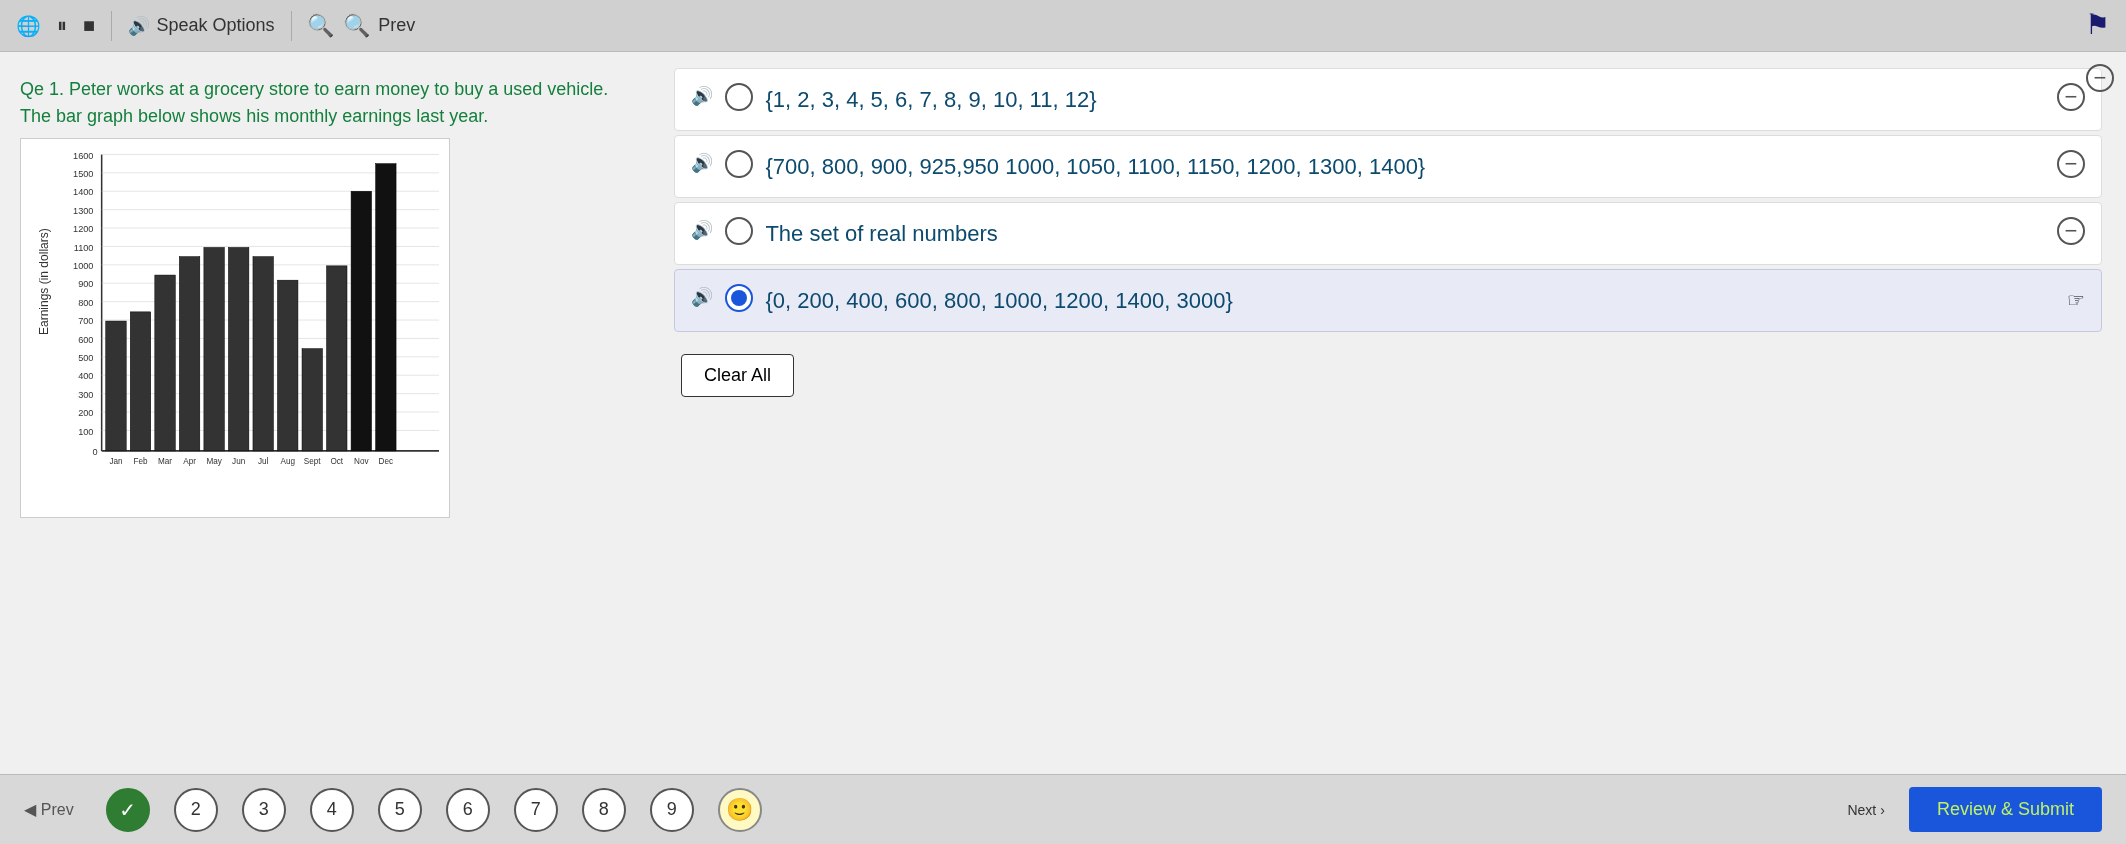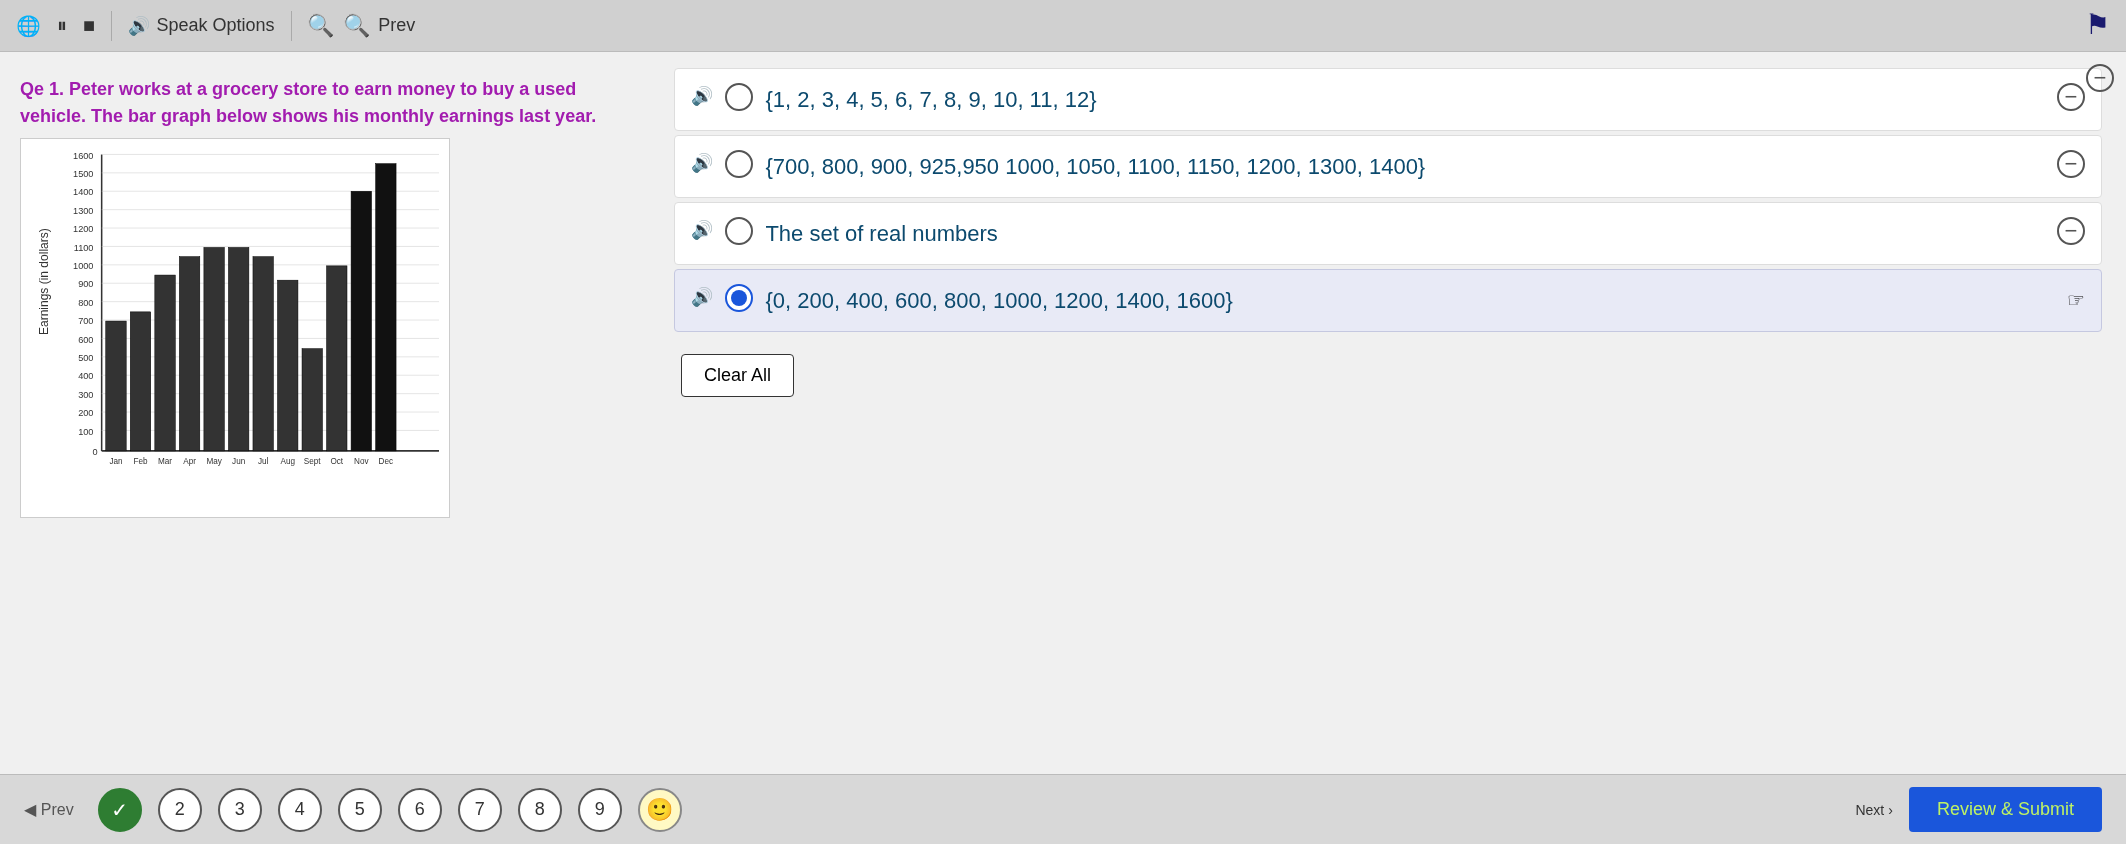--- a/index.html
+++ b/index.html
@@ -66,24 +66,23 @@
     }
 
     .left-panel {
       width: 650px;
       padding: 24px 20px 0 20px;
       flex-shrink: 0;
     }
 
     .question-label {
       font-size: 18px;
-      color: #a21caf;
+      color: #15803d;
       margin-bottom: 4px;
       line-height: 1.5;
-      font-weight: bold;
     }
 
     .chart-container {
       background: white;
       border: 1px solid #ccc;
       padding: 10px 10px 30px 50px;
       margin-top: 8px;
       position: relative;
       width: 430px;
       height: 380px;
@@ -213,21 +212,21 @@
       align-self: flex-start;
       margin-left: 7px;
     }
 
     .bottom-nav {
       height: 70px;
       background: #d8d8d8;
       display: flex;
       align-items: center;
       padding: 16px 24px;
-      gap: 16px;
+      gap: 24px;
       border-top: 1px solid #bbb;
     }
 
     .page-num {
       display: flex;
       align-items: center;
       justify-content: center;
       width: 44px;
       height: 44px;
       border-radius: 50%;
@@ -414,21 +413,21 @@
     <div class="answer-option">
       <span class="speak-btn">🔊</span>
       <div class="radio-circle"></div>
       <span class="option-text">The set of real numbers</span>
       <div class="minus-btn">−</div>
     </div>
 
     <div class="answer-option selected">
       <span class="speak-btn">🔊</span>
       <div class="radio-circle filled"></div>
-      <span class="option-text">{0, 200, 400, 600, 800, 1000, 1200, 1400, 1600}</span>
+      <span class="option-text">{0, 200, 400, 600, 800, 1000, 1200, 1400, 3000}</span>
       <span class="hand-cursor">☞</span>
     </div>
 
     <div style="margin-top: 10px;">
       <button class="clear-all-btn">Clear All</button>
     </div>
   </div>
 </div>
 
 <div class="bottom-nav">

